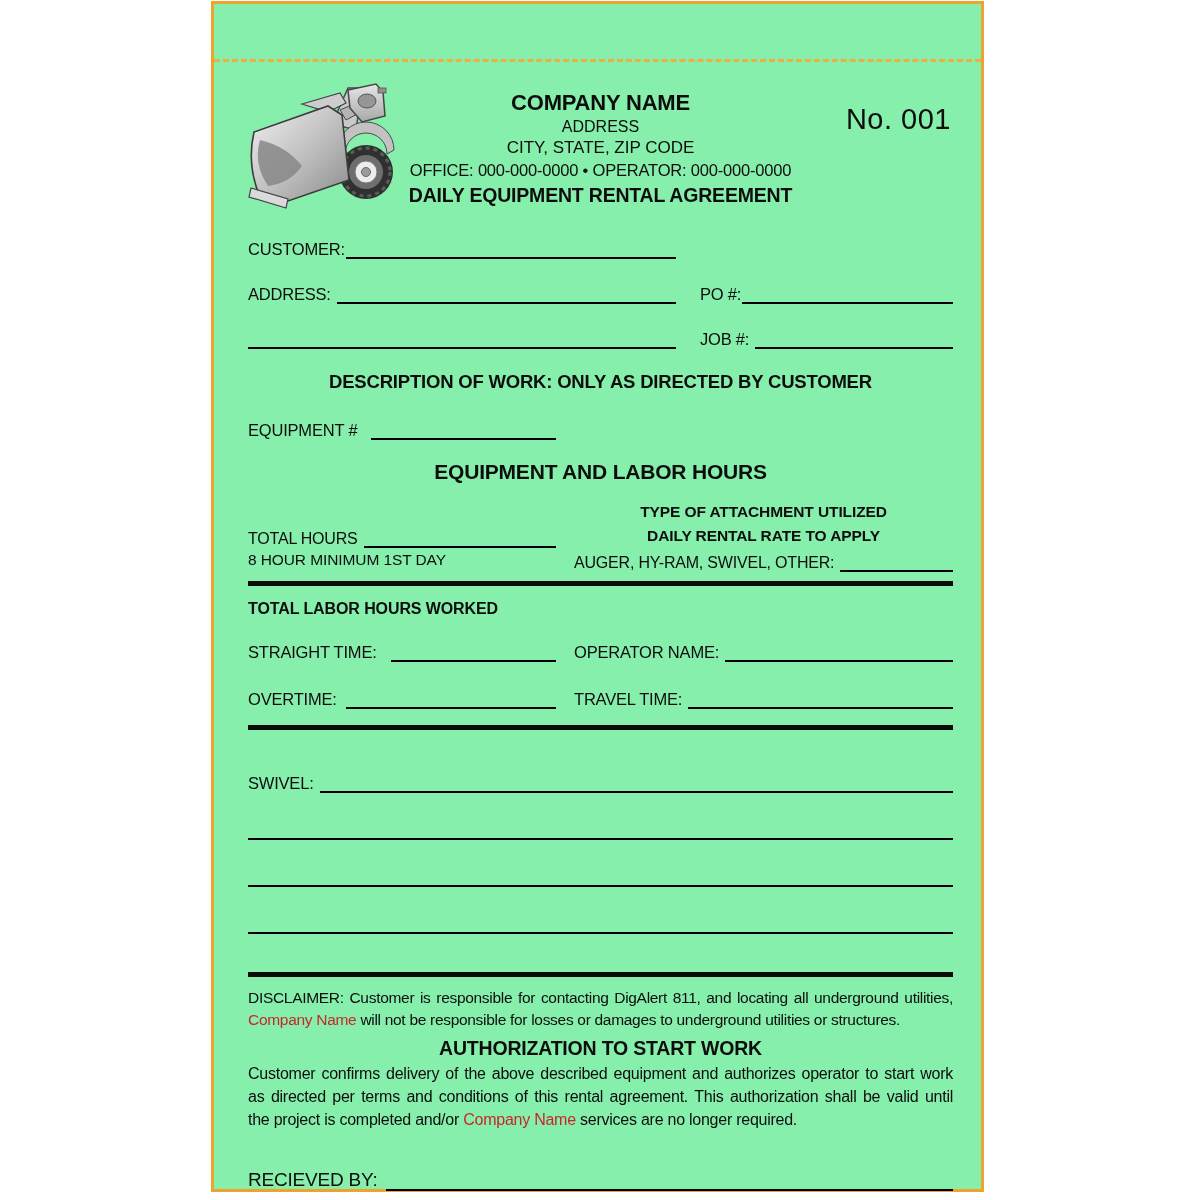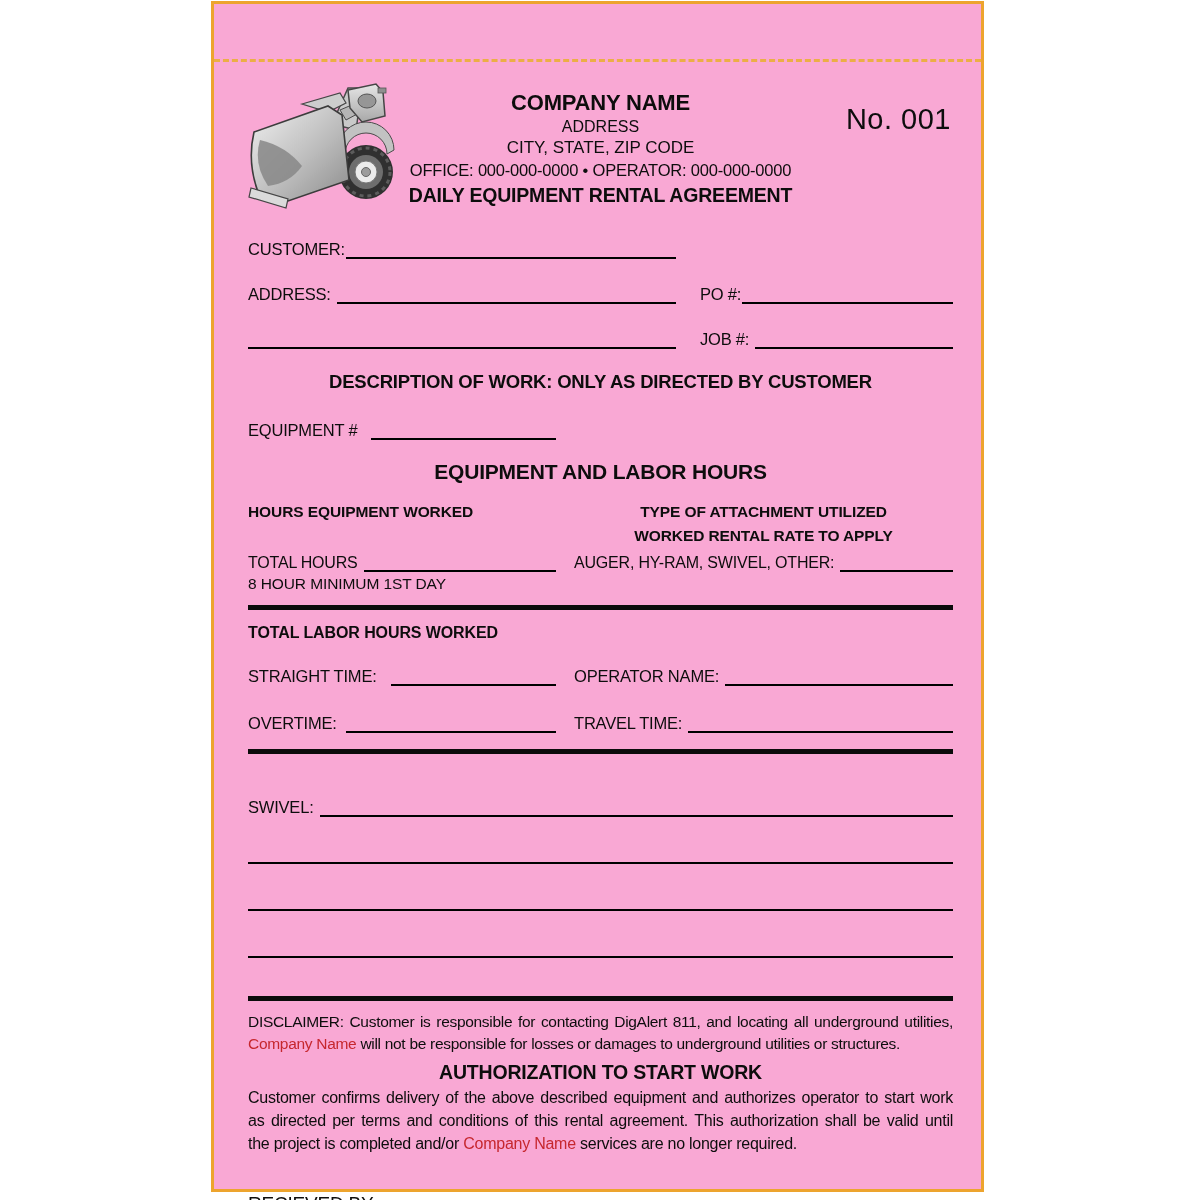--- a/index.html
+++ b/index.html
@@ -1,21 +1,21 @@
 <!DOCTYPE html>
 <html><head>
 <meta charset="utf-8">
 <style>
   * { margin:0; padding:0; box-sizing:border-box; }
   html,body { width:1200px; height:1200px; background:#ffffff;
     font-family:"Liberation Sans","DejaVu Sans",sans-serif; color:#0d0d0d; }
   .canvas { position:relative; width:1200px; height:1200px; background:#fff; overflow:hidden; }
 
   .sheet { position:absolute; left:211px; top:1px; width:773px; height:1191px;
-    background:#f9a8d4; border:3px solid #eda42e; }
+    background:#86efac; border:3px solid #eda42e; }
   .stub { height:58px; border-bottom:3px dashed #ecae45; }
   .content { padding:0 28px 0 34px; }
 
   
   .header { position:relative; margin-top:28px; min-height:122px; }
   .logo { position:absolute; left:-4px; top:-10px; width:160px; height:135px; }
   .header-center { text-align:center; }
   .company-name { font-size:22px; font-weight:bold; letter-spacing:-0.2px; line-height:26px; }
   .company-address { font-size:16px; line-height:21px; }
   .company-city { font-size:17px; line-height:22px; }
@@ -171,32 +171,31 @@
           <span class="lbl">EQUIPMENT #</span>
           <span class="uline"></span>
         </div>
         <div class="gapm"></div>
       </div>
 
       <div class="sec-head eql-head">EQUIPMENT AND LABOR HOURS</div>
 
       <div class="hours-grid">
         <div class="hours-left">
-          <div class="bold-line">HOURS EQUIPMENT WORKED</div>
           <div class="spacer24"></div>
           <div class="hours-row">
             <span class="lbl">TOTAL HOURS</span>
             <span class="uline"></span>
           </div>
           <div class="note-line">8 HOUR MINIMUM 1ST DAY</div>
         </div>
         <div class="hours-gap"></div>
         <div class="hours-right">
           <div class="bold-line">TYPE OF ATTACHMENT UTILIZED</div>
-          <div class="bold-line">WORKED RENTAL RATE TO APPLY</div>
+          <div class="bold-line">DAILY RENTAL RATE TO APPLY</div>
           <div class="hours-row">
             <span class="lbl">AUGER, HY-RAM, SWIVEL, OTHER:</span>
             <span class="uline"></span>
           </div>
         </div>
       </div>
 
       <div class="rule-thick rule-1"></div>
 
       <div class="labor-head">TOTAL LABOR HOURS WORKED</div>

